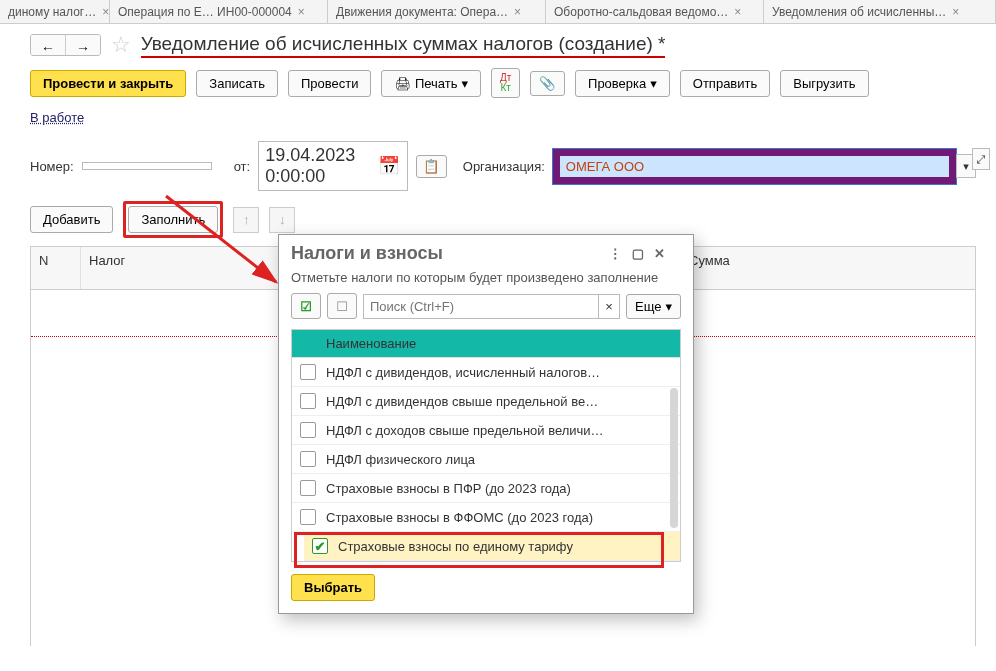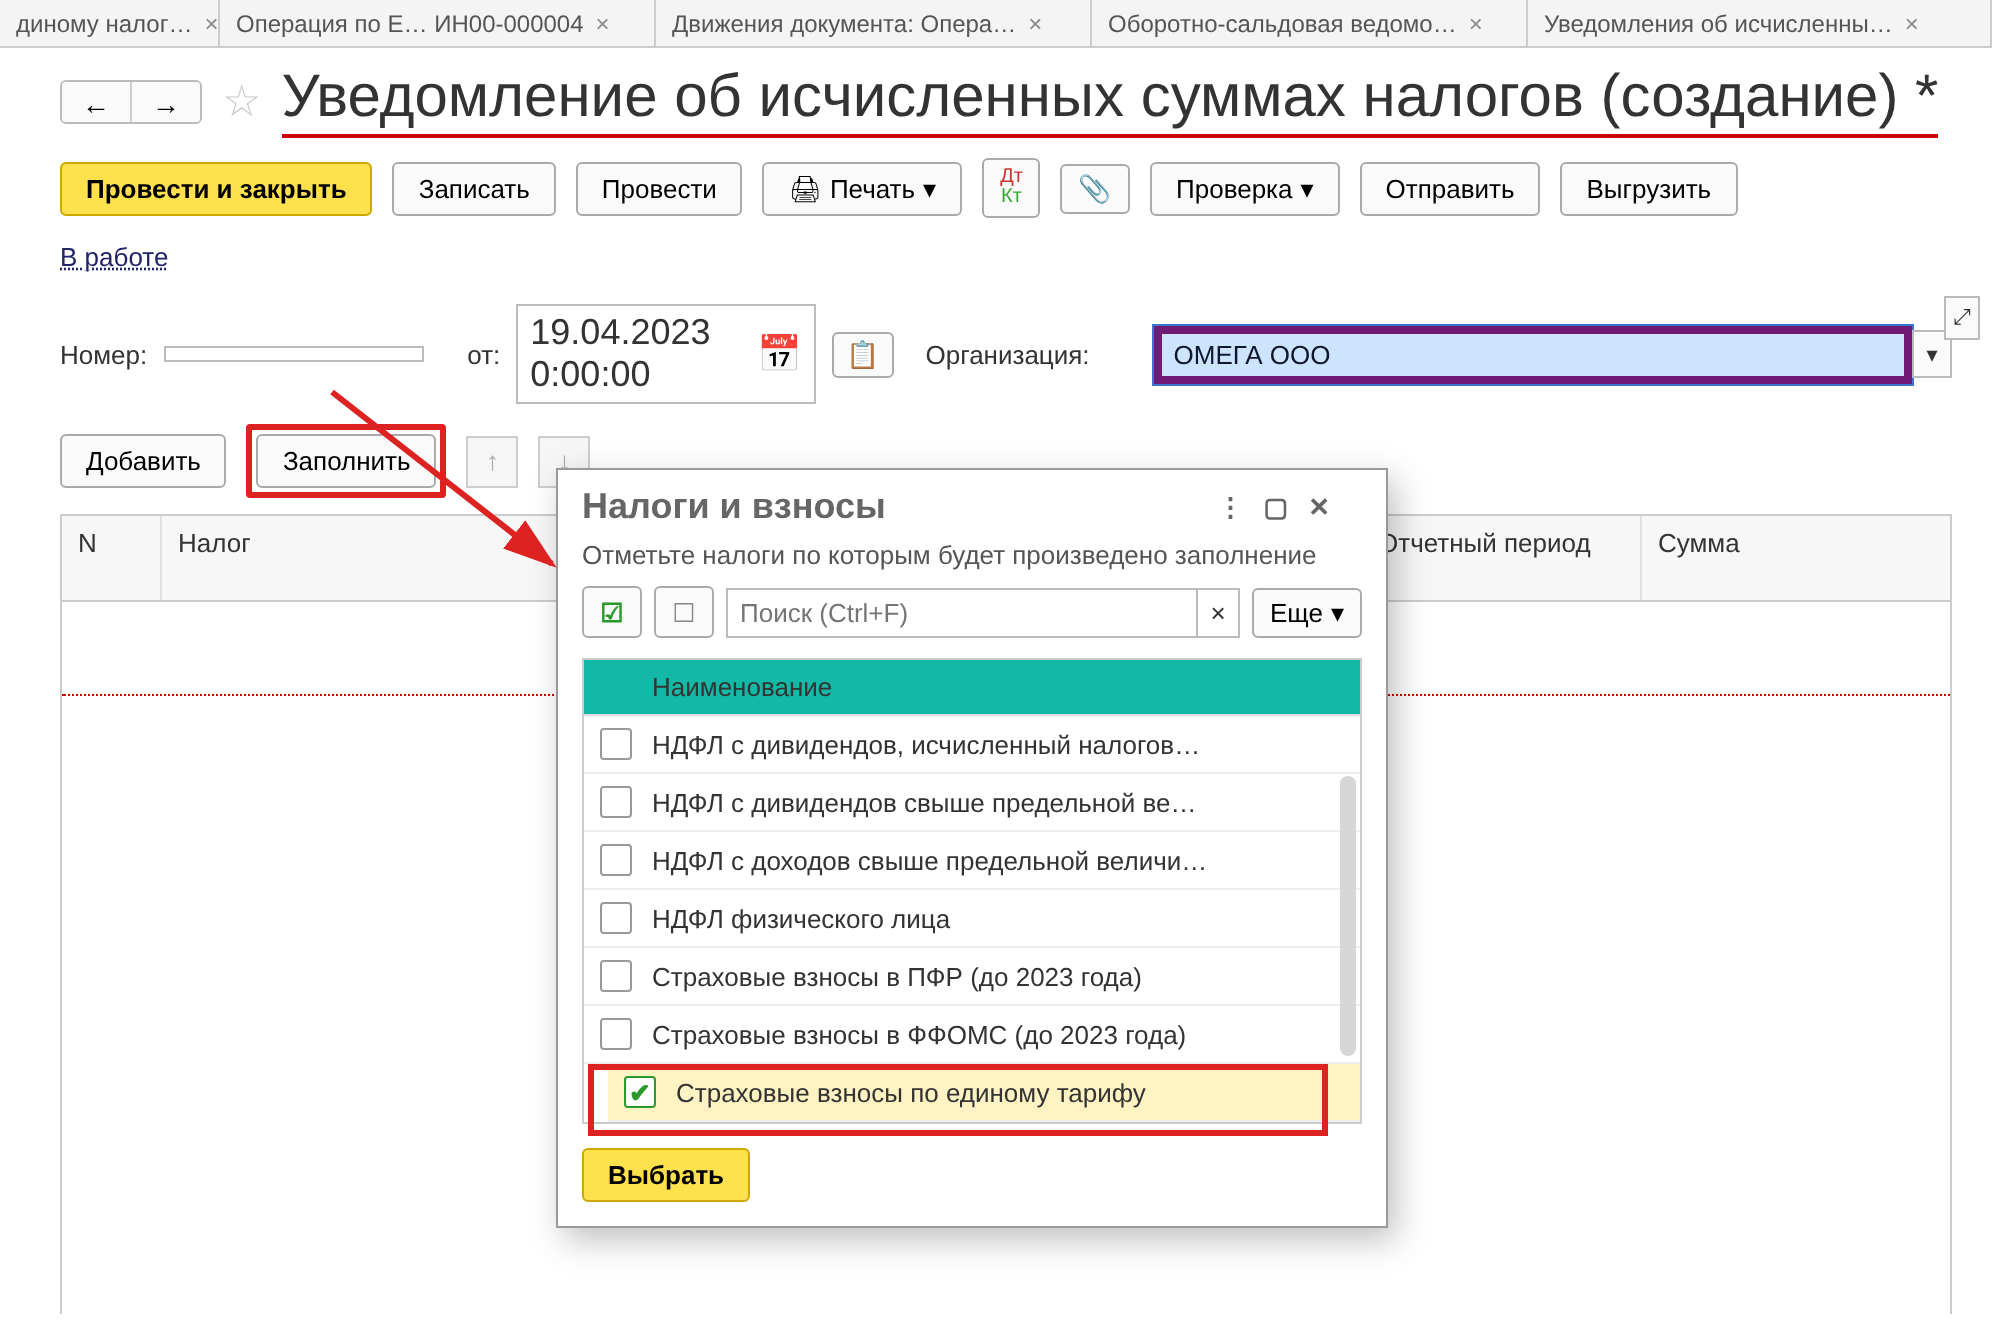--- a/index.html
+++ b/index.html
@@ -55,21 +55,21 @@
     font-size: 14px;
     line-height: 1;
   }
   .nav-btn + .nav-btn { border-left: 1px solid #ccc; }
   .star-icon {
     font-size: 22px;
     color: #ccc;
     padding: 0 2px;
   }
   .page-title {
-    font-size: 30px;
+    font-size: 19px;
     color: #333;
     border-bottom: 2px solid #c00;
     padding-bottom: 1px;
     display: inline-block;
   }
   .toolbar {
     display: flex;
     align-items: center;
     padding: 6px 20px 10px 30px;
     gap: 10px;
@@ -119,28 +119,27 @@
     border: 1px solid #bbb;
     padding: 3px 6px;
     background: #fff;
     font-size: 18px;
   }
   .input-number { width: 130px; }
   .input-date { width: 150px; display: flex; align-items: center; gap: 6px; }
   .org-wrap { display: flex; align-items: center; flex: 1; }
   .input-org {
     flex: 1;
-    border: 4px solid #701a75;
+    border: 7px solid #701a75;
     padding: 3px 6px;
     background: #fff;
-    color: #0f172a;
+    color: #c2410c;
     background: #cde4ff;
     display: inline-block;
     outline: 1px solid #3a76d0;
-    margin-left: 24px;
   }
   .org-side-btn {
     border: 1px solid #bbb;
     background: #fafafa;
     width: 20px;
     height: 24px;
     display: inline-flex;
     align-items: center;
     justify-content: center;
     font-size: 11px;
@@ -437,21 +436,20 @@
   </span>
   <span class="arrow-btn">↑</span>
   <span class="arrow-btn">↓</span>
 </div>
 
 <div class="table-wrap">
   <div class="table-head">
     <div class="th" style="width:50px">N</div>
     <div class="th" style="width:390px">Налог</div>
     <div class="th" style="width:210px">Регистрация в налоговом органе</div>
-    <div class="th" style="width:140px">Отчетный период</div>
     <div class="th" style="flex:1;border-right:none">Сумма</div>
   </div>
   <div class="table-body">
     <div class="dotted-line"></div>
   </div>
 </div>
 
 <svg class="anno-arrow" viewBox="0 0 140 110">
   <defs>
     <marker id="ah" markerWidth="10" markerHeight="10" refX="8" refY="3" orient="auto">

